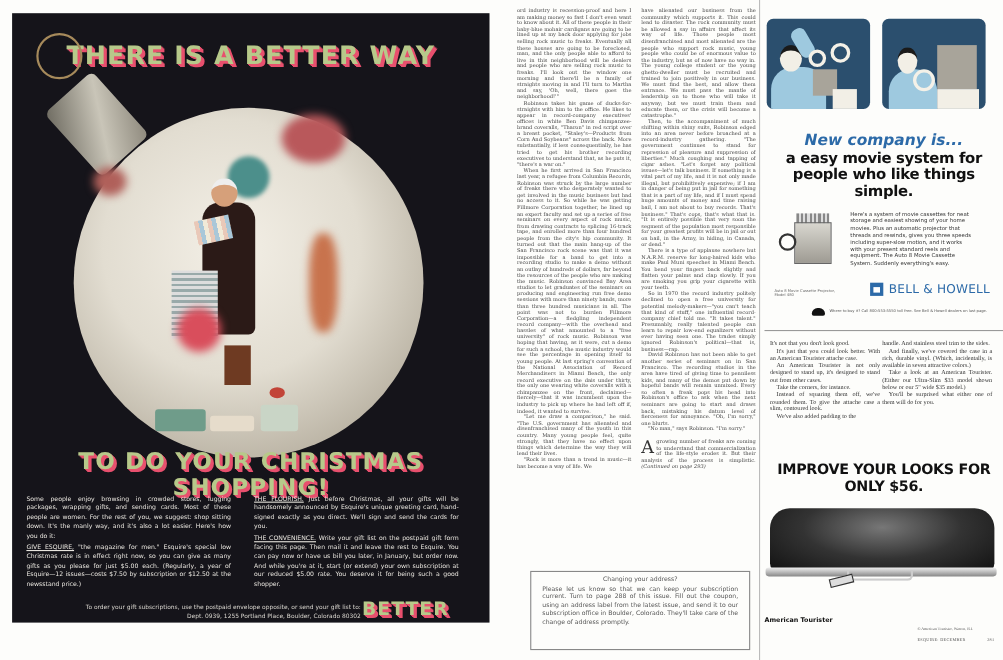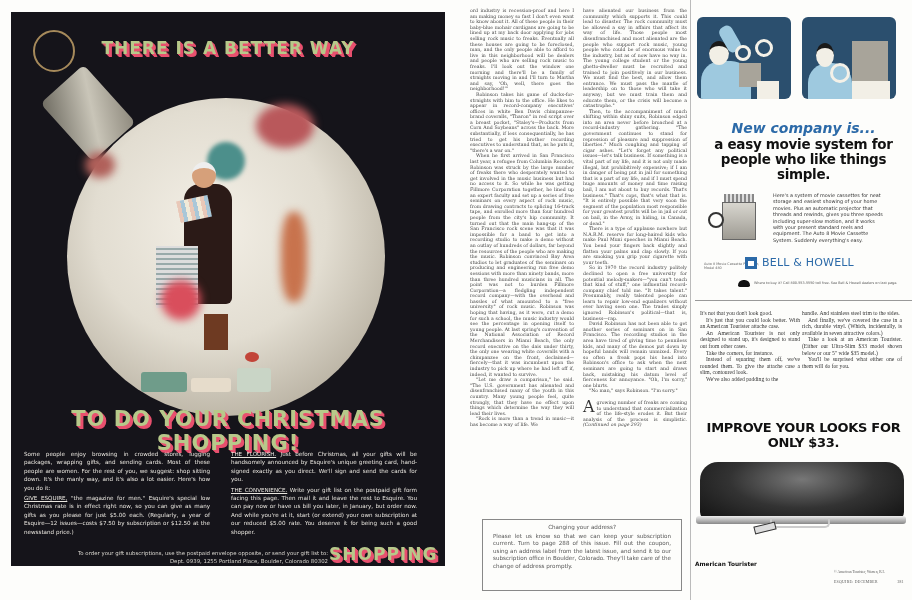--- a/index.html
+++ b/index.html
@@ -2,21 +2,21 @@
 <html><head>
 <meta charset="utf-8">
 <style>
   * { box-sizing: border-box; margin: 0; padding: 0; }
   html, body { width: 912px; height: 600px; overflow: hidden; background: #fdfdfb; }
   body { position: relative; font-family: "Liberation Sans", sans-serif; }
 
   
   .left-ad { position: absolute; left: 11px; top: 12px; width: 434px; height: 554px; background: #15141a; overflow: hidden; }
   .headline { position: absolute; left: 0; width: 100%; text-align: center; font-family: "DejaVu Sans", sans-serif; font-weight: bold; letter-spacing: 1px; color: #b7c98a; text-shadow: 1px 1px 0 #e8506e, 2px 2px 0 #e8506e, 3px 3px 0 #e8506e; }
-  .headline.top { top: 26px; font-size: 17px; }
+  .headline.top { top: 26px; font-size: 23px; }
   .headline.bottom { top: 395px; font-size: 21px; }
 
   .ornament-ring { position: absolute; left: 22px; top: 18px; width: 42px; height: 42px; border: 2px solid #a68a5b; border-radius: 50%; }
   .ornament-cap { position: absolute; left: 48px; top: 62px; width: 58px; height: 78px; background: linear-gradient(120deg, #6d6a60, #c9c5b8 55%, #8d887c); transform: rotate(-42deg); border-radius: 6px; }
   .ornament-ball { position: absolute; left: 56px; top: 86px; width: 318px; height: 318px; border-radius: 50%;
      background: radial-gradient(circle at 45% 40%, #f3efe6 0%, #e2ddd1 45%, #bdb6a7 75%, #7e786b 100%); }
   .reflect { position: absolute; border-radius: 50%; filter: blur(4px); }
   .reflect.r1 { left: 245px; top: 92px; width: 58px; height: 44px; background: #b9585b; }
   .reflect.r2 { left: 196px; top: 130px; width: 38px; height: 38px; background: #4c8f8b; filter: blur(2px); }
   .reflect.r3 { left: 74px; top: 140px; width: 30px; height: 26px; background: #b0605a; }
@@ -64,21 +64,21 @@
   .panel .stand { position: absolute; background: #f2efe6; }
 
   .bh-head1 { position: absolute; left: 695px; top: 120px; width: 217px; text-align: center; font-family: "DejaVu Sans", sans-serif; font-style: italic; font-weight: bold; font-size: 14px; color: #2c6aa8; }
   .bh-head2 { position: absolute; left: 695px; top: 137px; width: 217px; text-align: center; font-family: "DejaVu Sans", sans-serif; font-weight: bold; font-size: 13.5px; line-height: 15px; color: #111; letter-spacing: -0.3px; }
   .bh-projector { position: absolute; left: 708px; top: 192px; width: 50px; height: 50px; }
   .bh-projector .body { position:absolute; left: 14px; top: 10px; width: 34px; height: 38px; background: linear-gradient(#d8d6cf, #9e9b93); border: 1px solid #666; }
   .bh-projector .top { position:absolute; left: 16px; top: 2px; width: 30px; height: 9px; background: repeating-linear-gradient(90deg, #888 0 2px, #ddd 2px 4px); }
   .bh-projector .reel { position:absolute; left: 0; top: 20px; width: 16px; height: 16px; border: 2px solid #333; border-radius: 50%; }
   .bh-caption { position: absolute; left: 704px; top: 262px; width: 60px; font-size: 3.4px; line-height: 4.2px; color: #666; font-family: "DejaVu Sans", sans-serif; }
   .bh-copy { position: absolute; left: 773px; top: 192px; width: 112px; font-family: "DejaVu Sans", sans-serif; font-size: 4.9px; line-height: 6.4px; color: #333; }
-  .bh-logo { position: absolute; left: 745px; top: 256px; display: flex; align-items: center; gap: 5px; }
+  .bh-logo { position: absolute; left: 791px; top: 256px; display: flex; align-items: center; gap: 5px; }
   .bh-logo .mark { width: 12px; height: 12px; background: #2c6aa8; position: relative; }
   .bh-logo .mark::after { content:""; position:absolute; left: 3px; top: 4px; width: 6px; height: 5px; background: #fff; }
   .bh-logo .name { font-family: "DejaVu Sans", sans-serif; font-size: 11px; color: #2c6aa8; letter-spacing: 0.2px; }
   .bh-phone { position: absolute; left: 738px; top: 280px; display: flex; align-items: center; gap: 4px; }
   .bh-phone .icon { width: 12px; height: 7px; background: #111; border-radius: 6px 6px 2px 2px; }
   .bh-phone .text { font-size: 3.4px; line-height: 4.2px; color: #555; font-family: "DejaVu Sans", sans-serif; }
   .hrule { position: absolute; left: 695px; top: 300px; width: 217px; height: 1px; background: #999; }
 
   
   .at-col { position: absolute; top: 310px; width: 100px; font-family: "Liberation Serif", serif; font-size: 5.6px; line-height: 6.6px; color: #333; text-align: justify; }
@@ -131,21 +131,21 @@
   <div class="ad-col c2" style="left:220px;top:438px">
     <p><span class="lead">THE FLOURISH.</span><span> Just before Christmas, all your gifts will be handsomely announced by Esquire's unique greeting card, hand-signed exactly as you direct. We'll sign and send the cards for you.</span></p>
     <p><span class="lead">THE CONVENIENCE.</span><span> Write your gift list on the postpaid gift form facing this page. Then mail it and leave the rest to Esquire. You can pay now or have us bill you later, in January, but order now. And while you're at it, start (or extend) your own subscription at our reduced $5.00 rate. You deserve it for being such a good shopper.</span></p>
   </div>
 
   <div class="order-line" style="left:17px;top:537px">
     <span>To order your gift subscriptions, use the postpaid envelope opposite, or send your gift list to:</span>
     <span class="addr">Dept. 0939, 1255 Portland Place, Boulder, Colorado 80302</span>
     <span class="fine">RATES APPLY IN U.S. AND CANADA ONLY.</span>
   </div>
-  <div class="esquire-logo" style="left:318px;top:532px">SHOPPING</div>
+  <div class="esquire-logo" style="left:318px;top:532px">BETTER</div>
 </div>
 
 <div class="article-col a1">
   <p class="noindent">ord industry is recession-proof and here I am making money so fast I don't even want to know about it. All of these people in their baby-blue mohair cardigans are going to be lined up at my back door applying for jobs selling rock music to freaks. Eventually all these houses are going to be foreclosed, man, and the only people able to afford to live in this neighborhood will be dealers and people who are selling rock music to freaks. I'll look out the window one morning and there'll be a family of straights moving in and I'll turn to Martha and say, 'Oh, well, there goes the neighborhood!'"</p>
   <p>Robinson takes his game of ducks-for-straights with him to the office. He likes to appear in record-company executives' offices in white Ben Davis chimpanzee-brand coveralls, "Tharon" in red script over a breast pocket, "Staley's—Products from Corn And Soybeans" across the back. More substantially, if less consequentially, he has tried to get his brother recording executives to understand that, as he puts it, "there's a war on."</p>
   <p>When he first arrived in San Francisco last year, a refugee from Columbia Records, Robinson was struck by the large number of freaks there who desperately wanted to get involved in the music business but had no access to it. So while he was getting Fillmore Corporation together, he lined up an expert faculty and set up a series of free seminars on every aspect of rock music, from drawing contracts to splicing 16-track tape, and enrolled more than four hundred people from the city's hip community. It turned out that the main hang-up of the San Francisco rock scene was that it was impossible for a band to get into a recording studio to make a demo without an outlay of hundreds of dollars, far beyond the resources of the people who are making the music. Robinson convinced Bay Area studios to let graduates of the seminars on producing and engineering run free demo sessions with more than ninety bands, more than three hundred musicians in all. The point was not to burden Fillmore Corporation—a fledgling independent record company—with the overhead and hassles of what amounted to a "free university" of rock music. Robinson was hoping that having, as it were, cut a demo for such a school, the music industry would see the percentage in opening itself to young people. At last spring's convention of the National Association of Record Merchandisers in Miami Beach, the only record executive on the dais under thirty, the only one wearing white coveralls with a chimpanzee on the front, declaimed—fiercely—that it was incumbent upon the industry to pick up where he had left off if, indeed, it wanted to survive.</p>
   <p>"Let me draw a comparison," he said. "The U.S. government has alienated and disenfranchised many of the youth in this country. Many young people feel, quite strongly, that they have no effect upon things which determine the way they will lead their lives.</p>
   <p>"Rock is more than a trend in music—it has become a way of life. We</p>
 </div>
 <div class="article-col a2">
@@ -211,21 +211,21 @@
   <p>Take the corners, for instance.</p>
   <p>Instead of squaring them off, we've rounded them. To give the attache case a slim, contoured look.</p>
   <p>We've also added padding to the</p>
 </div>
 <div class="at-col t2">
   <p class="first">handle. And stainless steel trim to the sides.</p>
   <p>And finally, we've covered the case in a rich, durable vinyl. (Which, incidentally, is available in seven attractive colors.)</p>
   <p>Take a look at an American Tourister. (Either our Ultra-Slim $33 model shown below or our 5" wide $35 model.)</p>
   <p>You'll be surprised what either one of them will do for you.</p>
 </div>
-<div class="at-head">IMPROVE YOUR LOOKS FOR ONLY $33.</div>
+<div class="at-head">IMPROVE YOUR LOOKS FOR ONLY $56.</div>
 <div class="case">
   <div class="shell"></div>
     <div class="trim"></div>
     <div class="handle"></div>
     <div class="tag"></div>
 </div>
 <div class="at-brand">American Tourister</div>
 <div class="at-copyright">© American Tourister, Warren, R.I.</div>
 <div class="folio">
   <span>ESQUIRE: DECEMBER</span>

